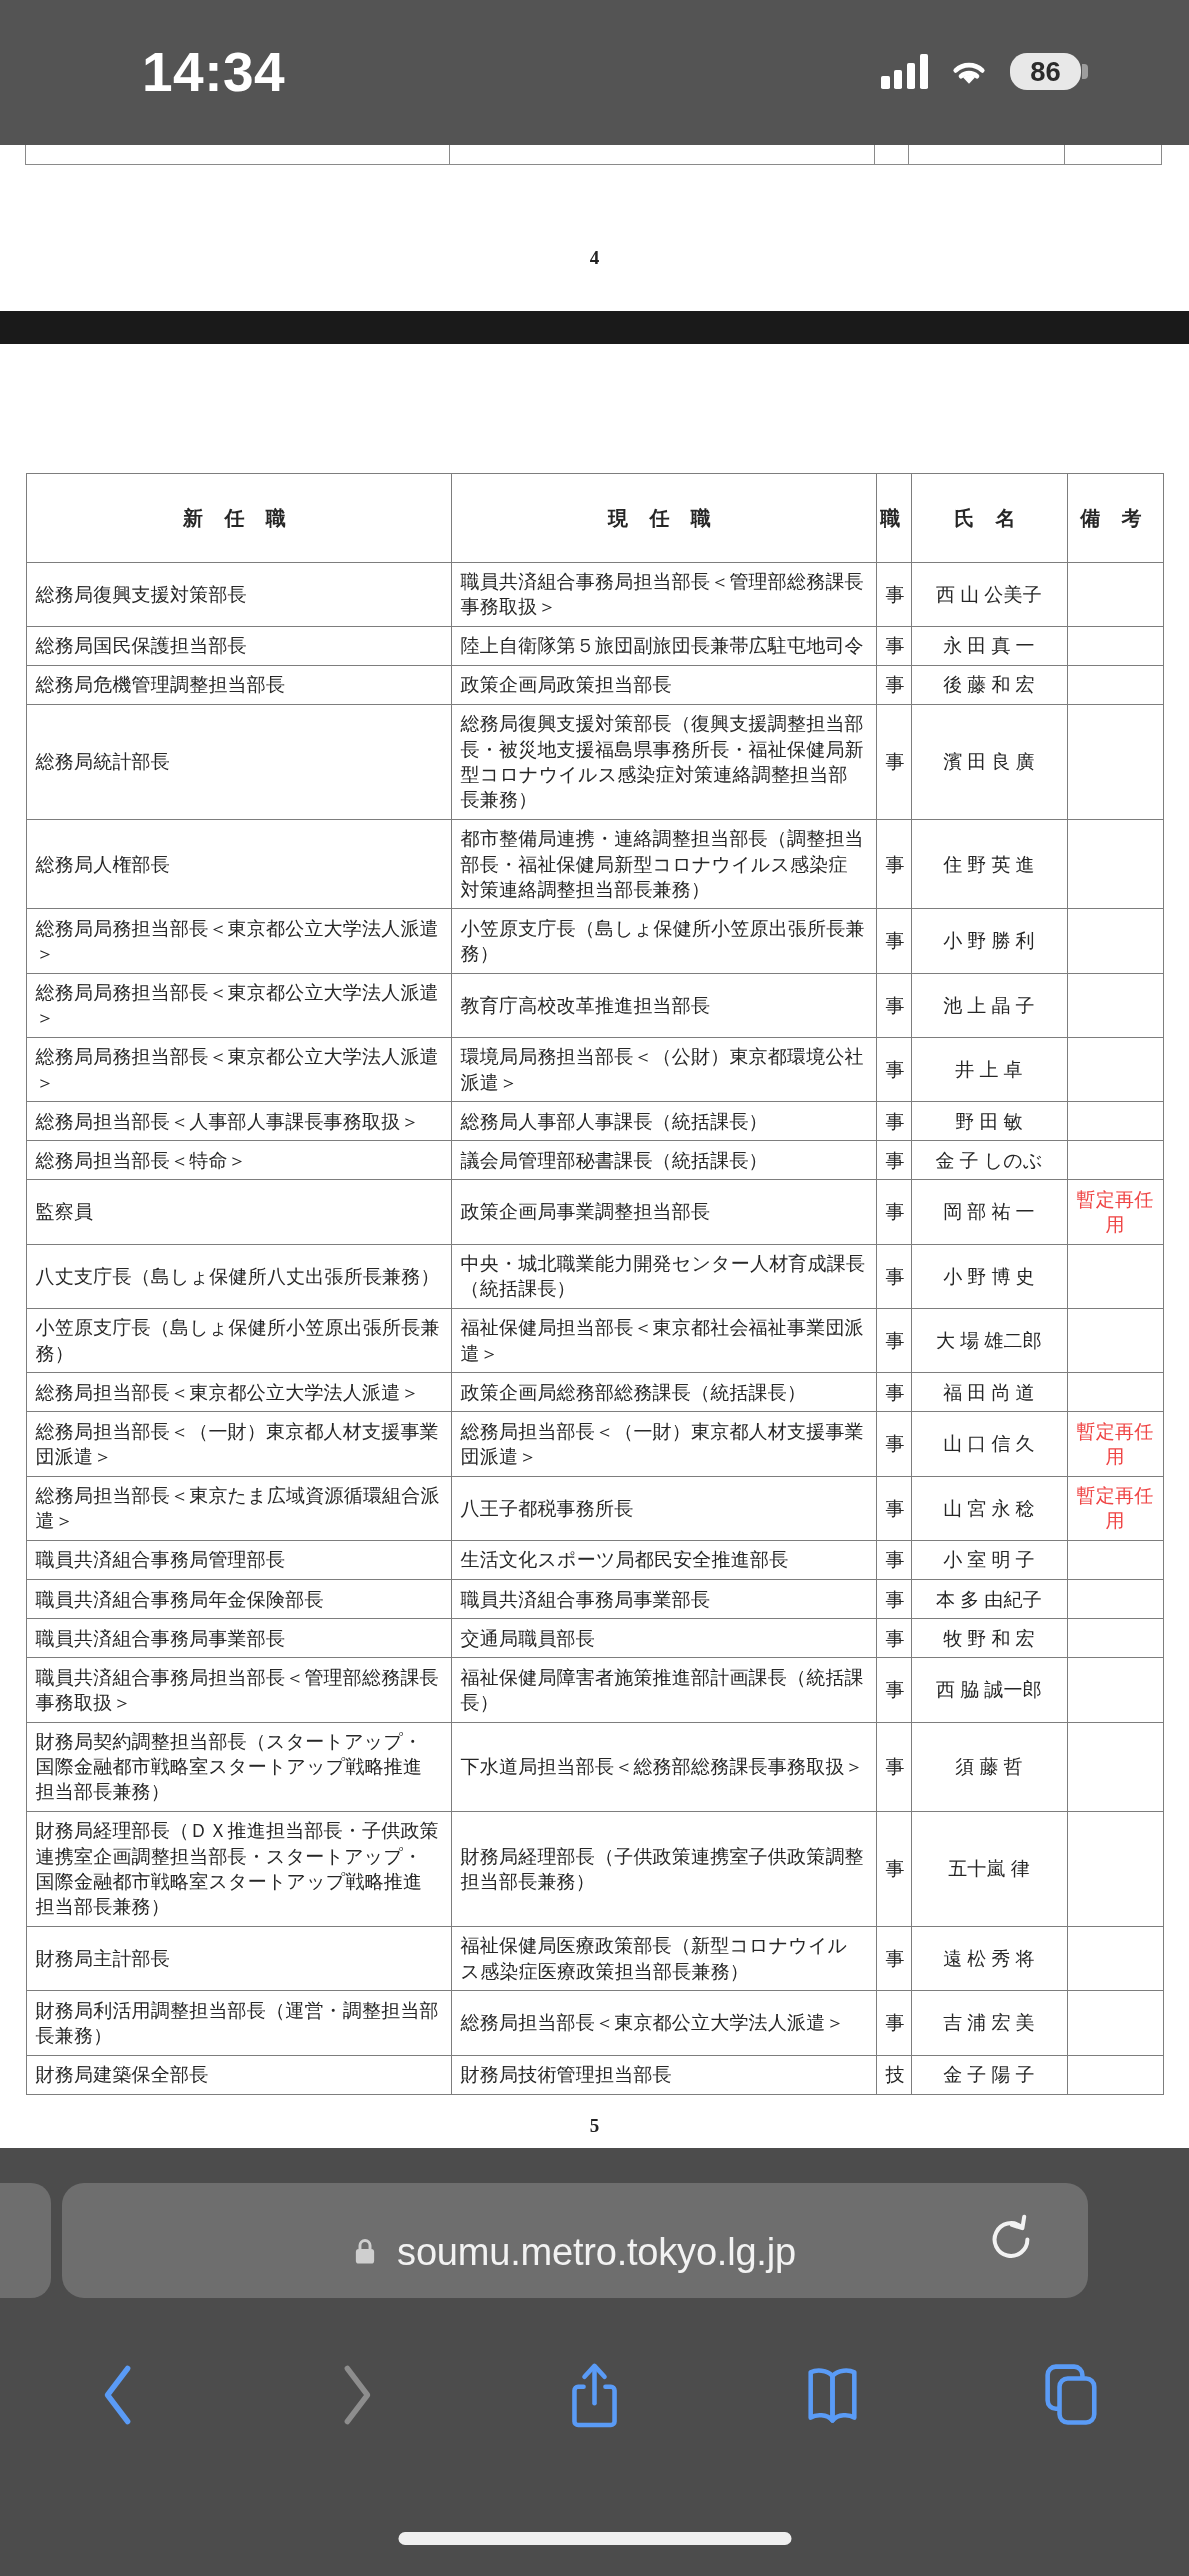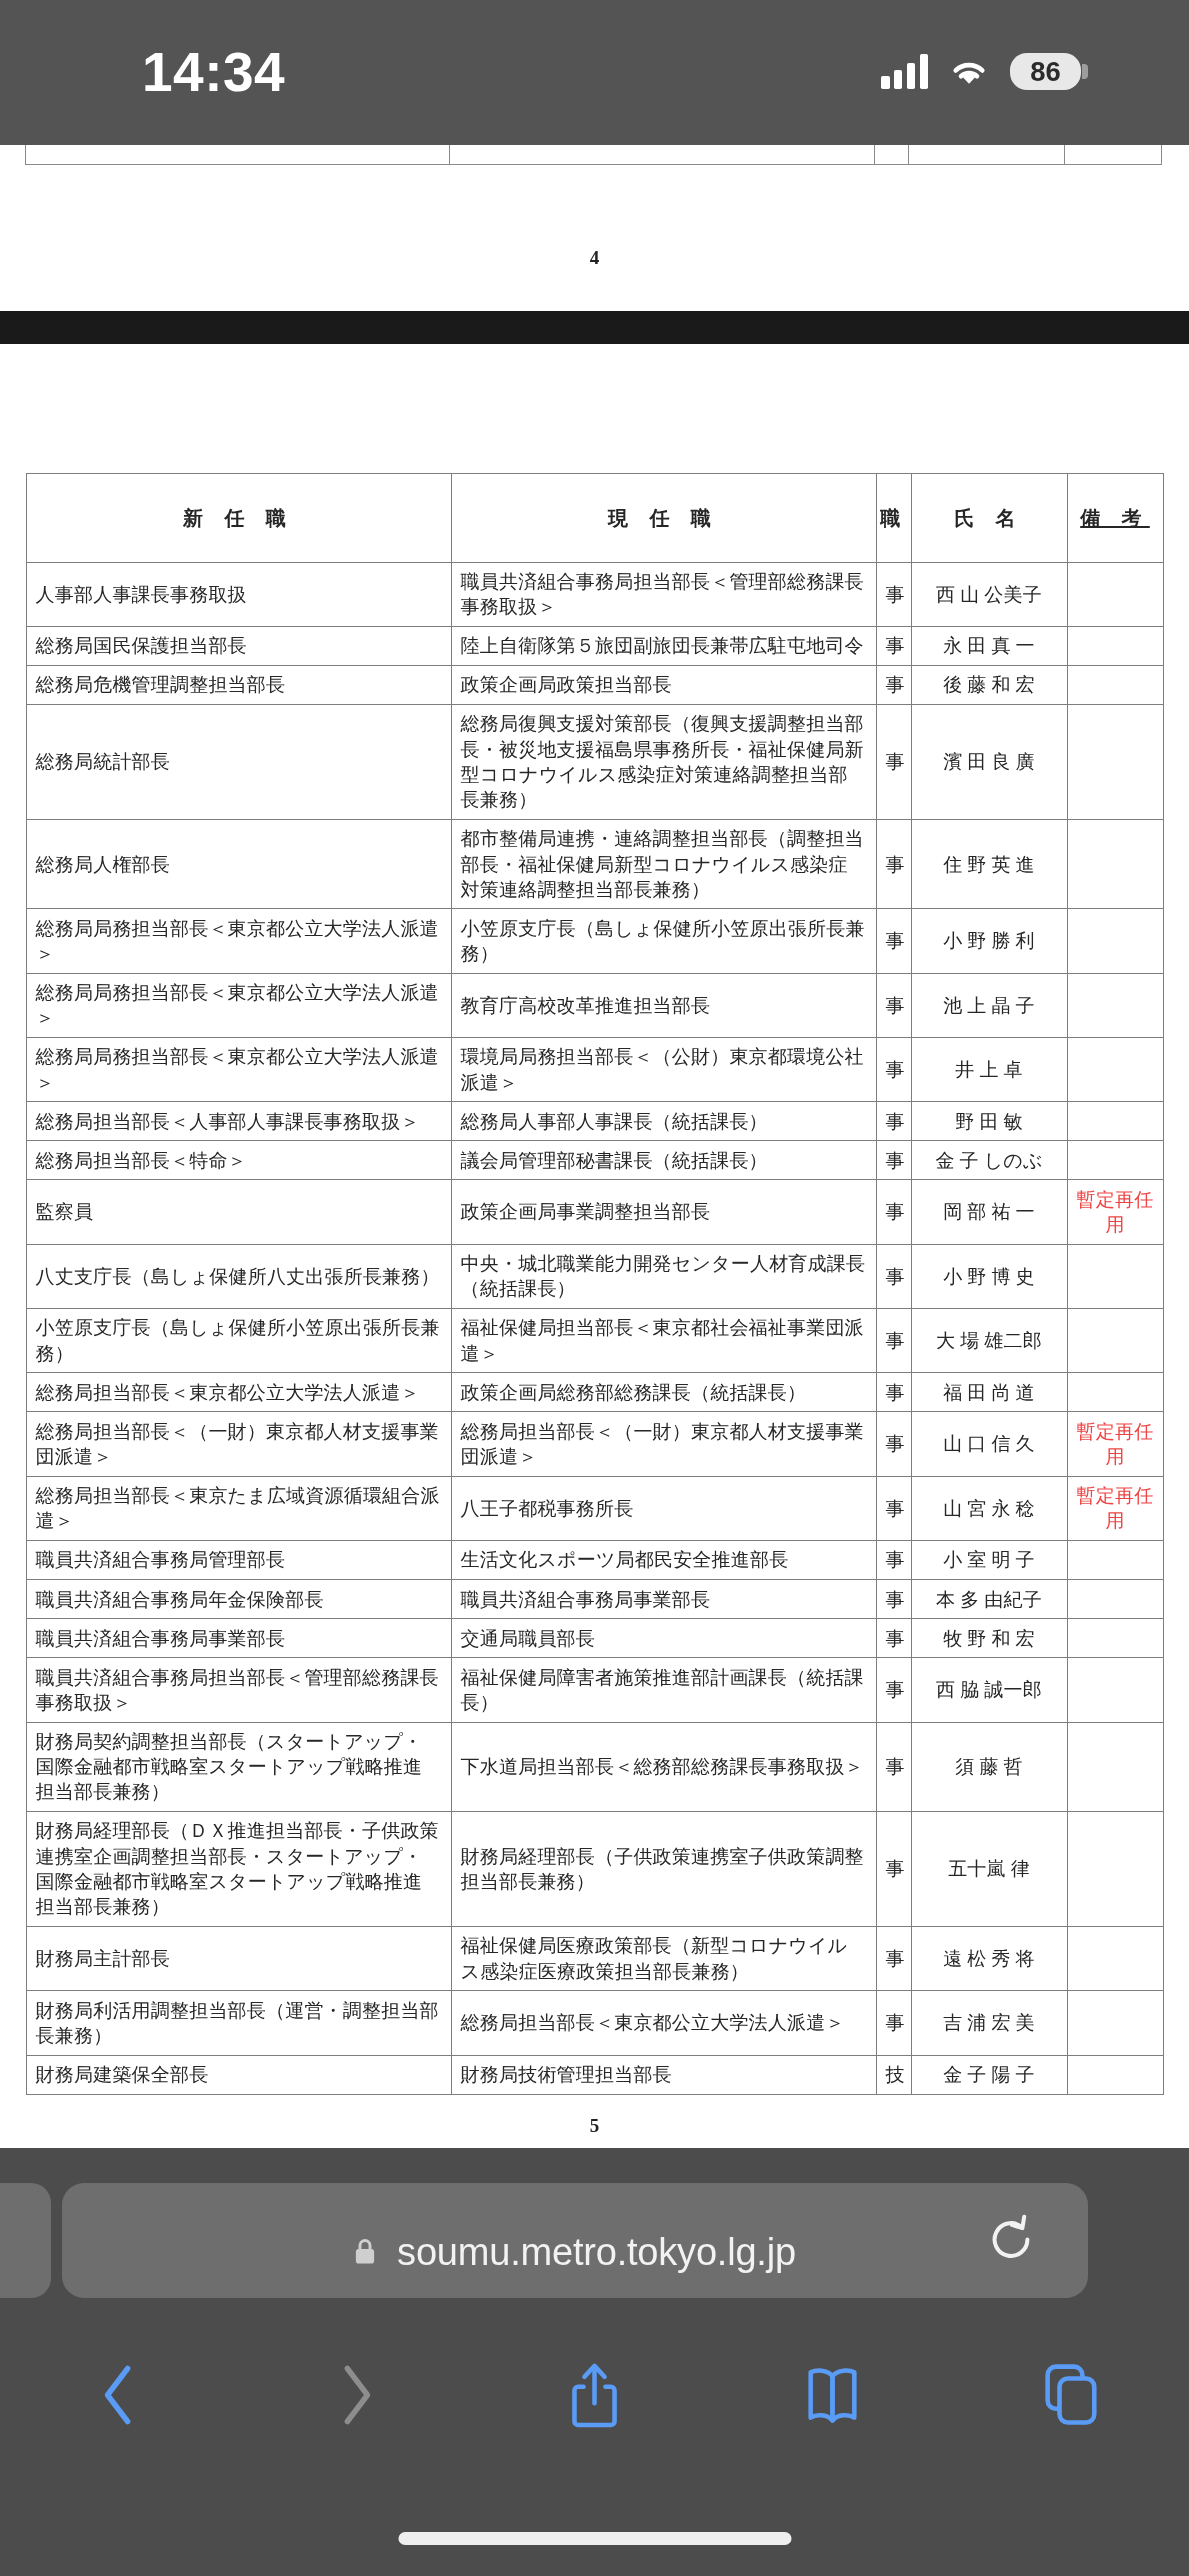--- a/index.html
+++ b/index.html
@@ -102,21 +102,21 @@
   col.c-new{width:425px;}
   col.c-cur{width:425px;}
   col.c-type{width:35px;}
   col.c-name{width:156px;}
   col.c-note{width:96px;}
 
   td.type,th.type{text-align:center;letter-spacing:0;padding:6.4px 1.8px;font-size:17.4px;}
   td.name{text-align:center;letter-spacing:5.5px;padding:6.4px 3.7px;font-size:19px;}
   td.note{text-align:center;font-size:12.8px;letter-spacing:0;padding:6.4px 1.8px;color:#ef4444;}
   th.name{letter-spacing:12.8px;}
-  th.note{letter-spacing:8.2px;font-size:18.3px;text-decoration:underline;}
+  th.note{letter-spacing:8.2px;font-size:18.3px;}
   th.type{letter-spacing:0;}
 
   .page-foot{
     text-align:center;
     font-family:"Liberation Serif","DejaVu Serif",serif;
     font-size:19px;font-weight:700;color:#222;
     padding:20px 0 0 0;
   }
 
   
@@ -213,21 +213,21 @@
         <tr>
           <th>新 任 職</th>
           <th>現 任 職</th>
           <th class="type">職</th>
           <th class="name">氏 名</th>
           <th class="note">備 考</th>
         </tr>
       </thead>
       <tbody>
           <tr>
-            <td>人事部人事課長事務取扱</td>
+            <td>総務局復興支援対策部長</td>
             <td>職員共済組合事務局担当部長＜管理部総務課長事務取扱＞</td>
             <td class="type">事</td>
             <td class="name">西 山 公美子</td>
             <td class="note"></td>
           </tr>
           <tr>
             <td>総務局国民保護担当部長</td>
             <td>陸上自衛隊第５旅団副旅団長兼帯広駐屯地司令</td>
             <td class="type">事</td>
             <td class="name">永 田 真 一</td>

